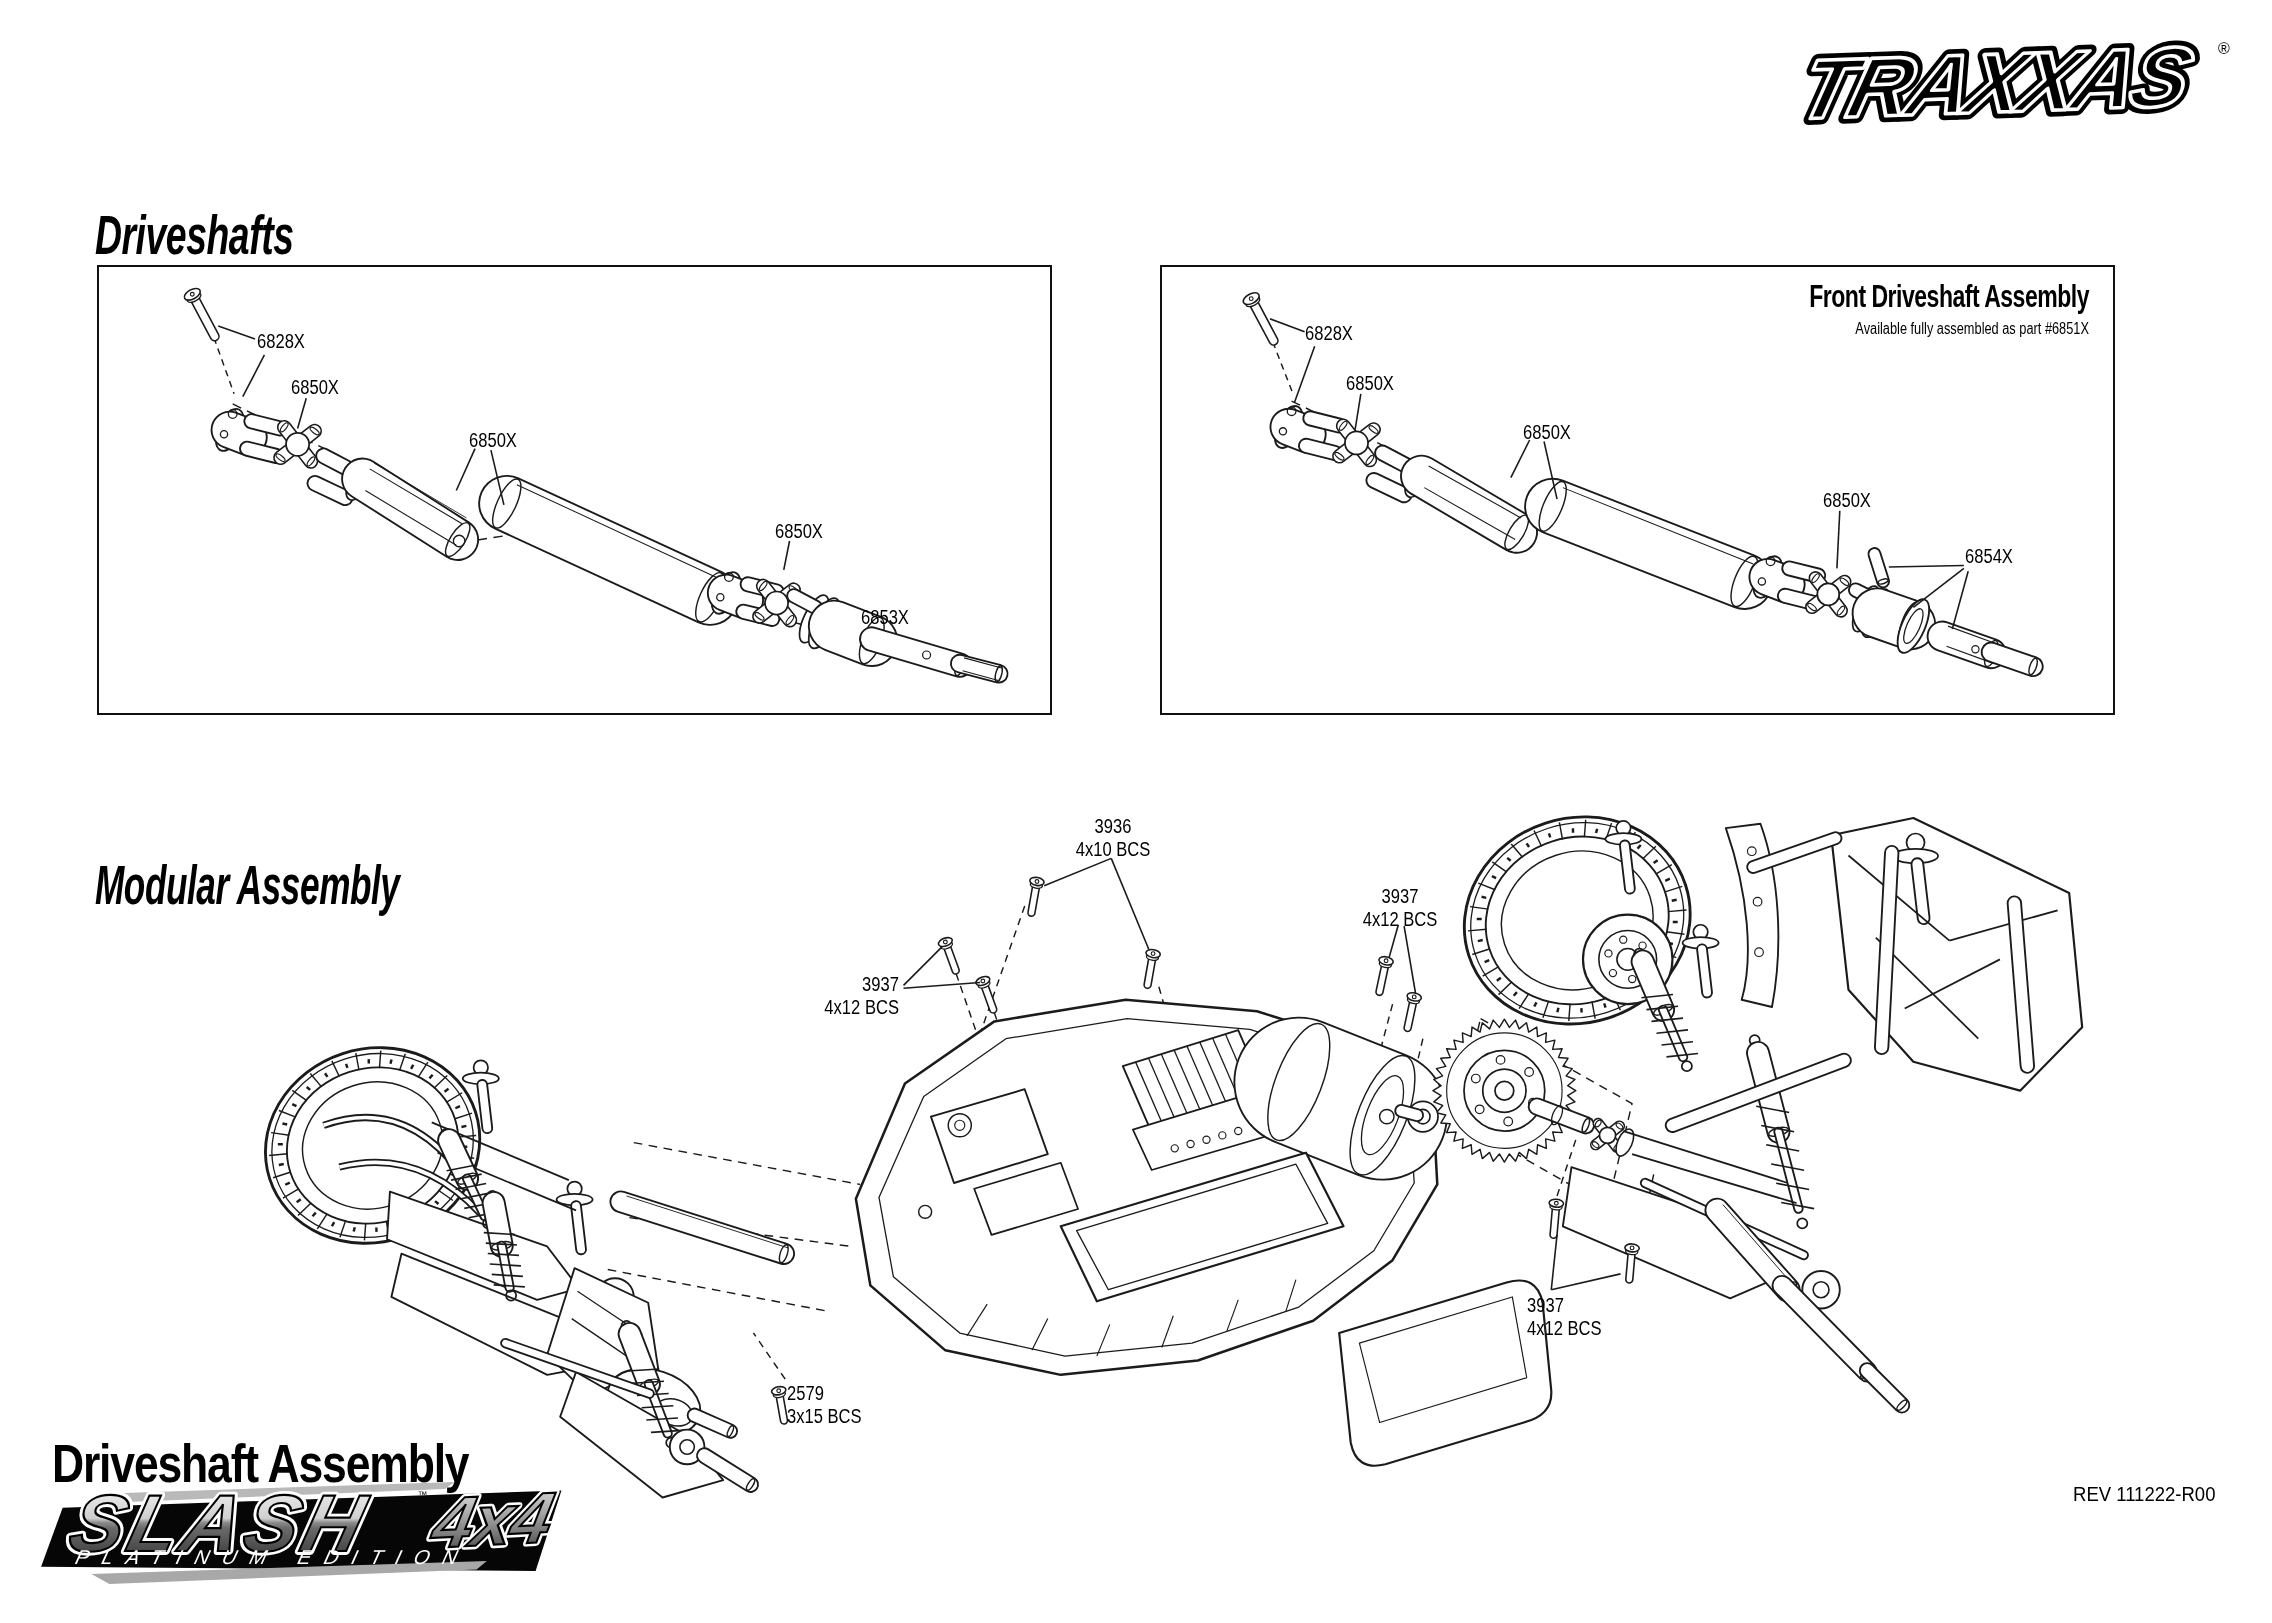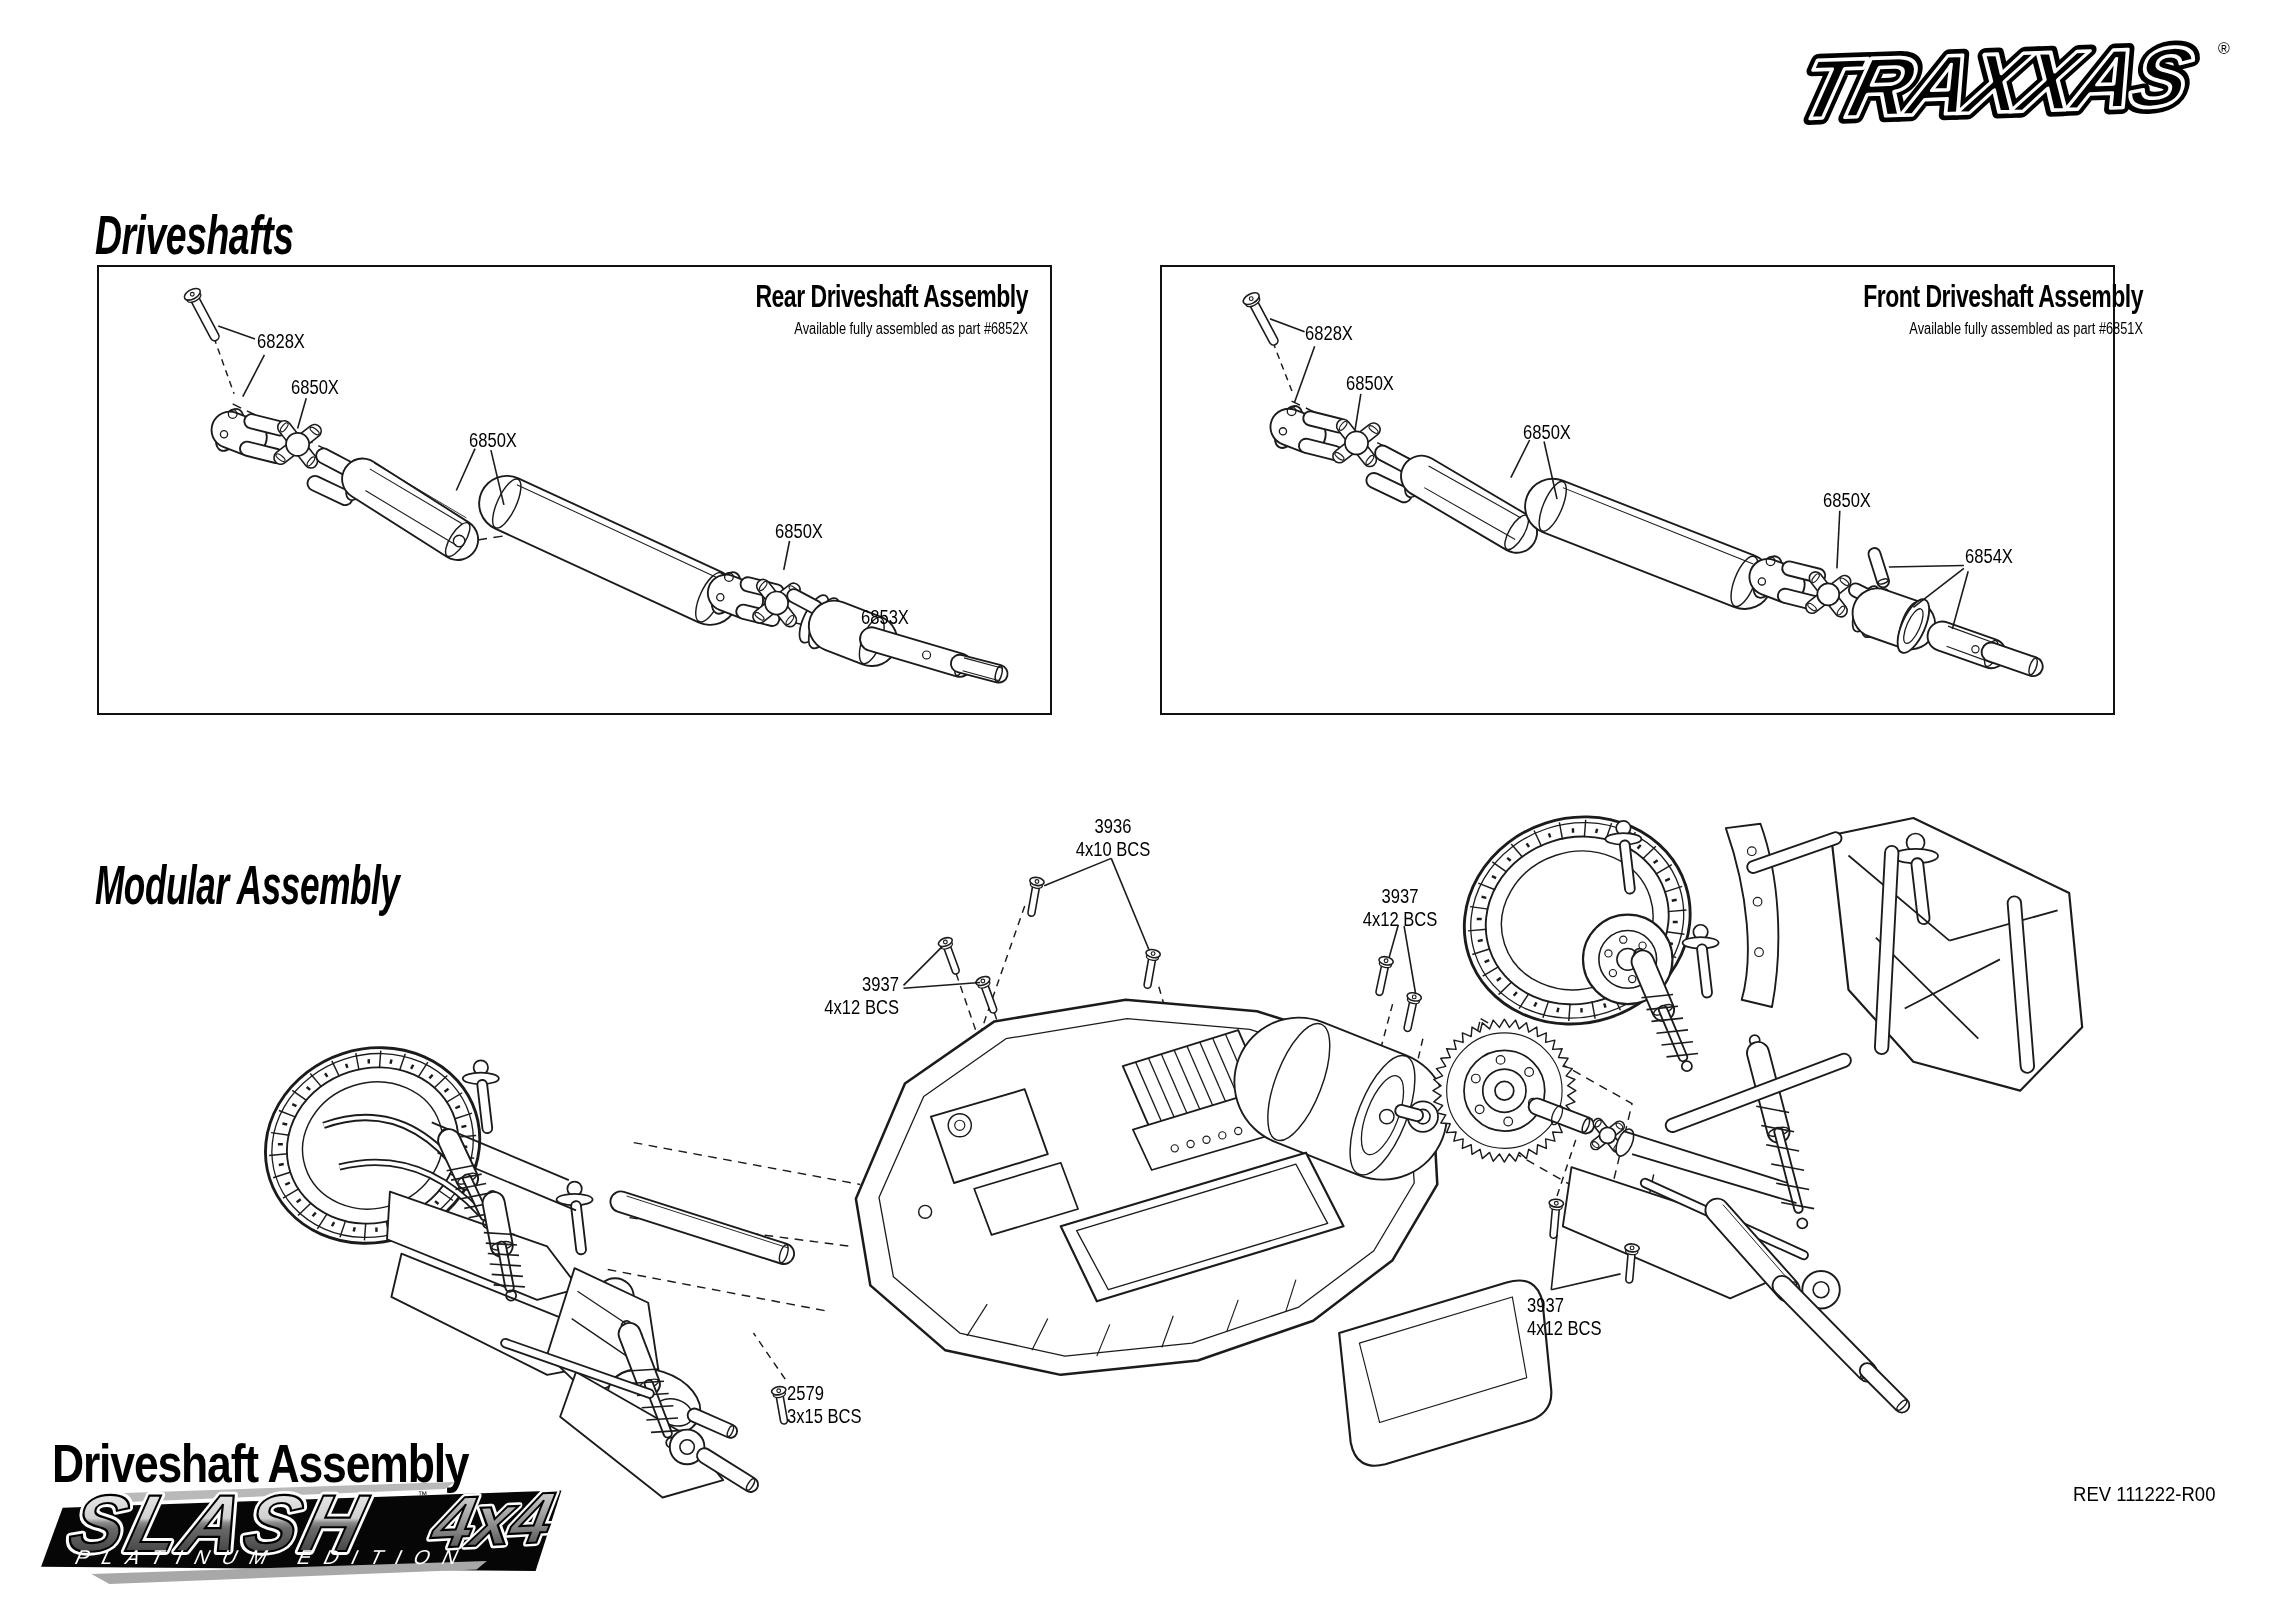--- a/index.html
+++ b/index.html
@@ -632,27 +632,23 @@
     <g transform="translate(330,106) skewX(-16) rotate(-2)">
       <text x="0" y="0" text-anchor="middle" font-family="Liberation Sans, sans-serif" font-size="118" font-weight="bold" font-style="italic" letter-spacing="-5" fill="#000" stroke="#000" stroke-width="18" stroke-linejoin="round">TRAXXAS</text>
       <text x="0" y="0" text-anchor="middle" font-family="Liberation Sans, sans-serif" font-size="118" font-weight="bold" font-style="italic" letter-spacing="-5" fill="#000" stroke="#fff" stroke-width="5" stroke-linejoin="round">TRAXXAS</text>
     </g>
   </svg>
   <div class="abs regmark" style="left:2218px;top:40px">®</div>
 
   <div class="abs hdg" style="left:95px;top:203px">Driveshafts</div>
 
   <div class="boxframe" style="left:97px;top:265px;width:951px;height:446px"></div>
-  <div class="abs" style="left:620px;top:278px;width:408px">
-    <div class="btitle">Rear Driveshaft Assembly</div>
-    <div class="bsub">Available fully assembled as part #6852X</div>
-  </div>
 
   <div class="boxframe" style="left:1160px;top:265px;width:951px;height:446px"></div>
-  <div class="abs" style="left:1735px;top:278px;width:408px">
+  <div class="abs" style="left:1681px;top:278px;width:408px">
     <div class="btitle">Front Driveshaft Assembly</div>
     <div class="bsub">Available fully assembled as part #6851X</div>
   </div>
 
   <div class="abs plabel" style="left:257px;top:330px">6828X</div>
   <div class="abs plabel" style="left:291px;top:376px">6850X</div>
   <div class="abs plabel" style="left:469px;top:429px">6850X</div>
   <div class="abs plabel" style="left:775px;top:520px">6850X</div>
   <div class="abs plabel" style="left:861px;top:606px">6853X</div>
 

